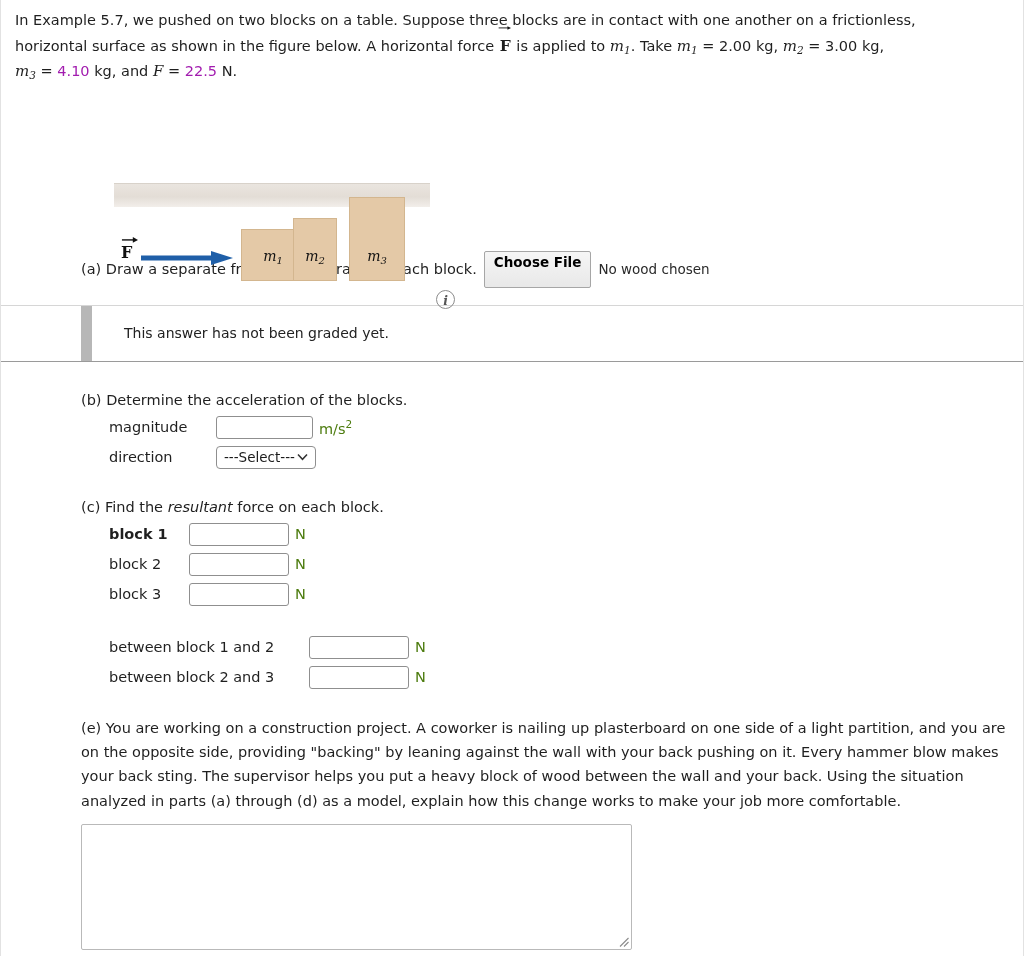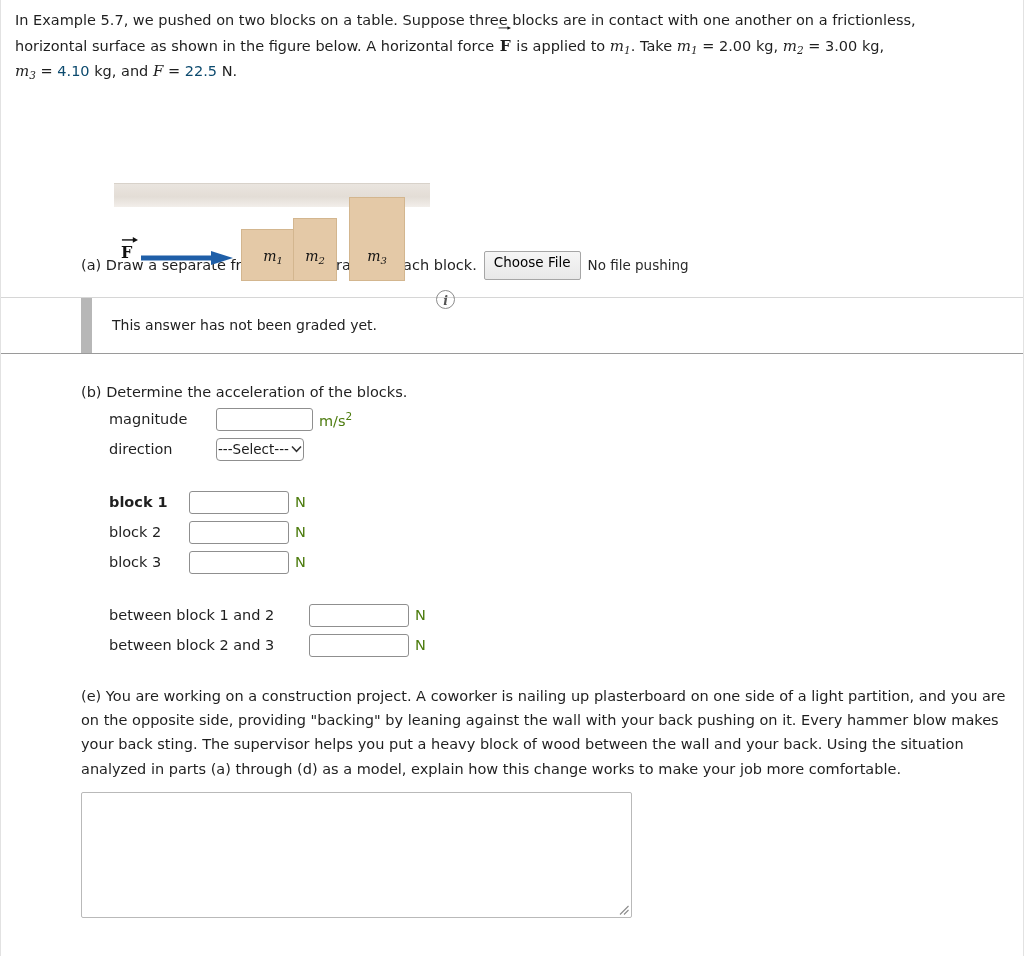--- a/index.html
+++ b/index.html
@@ -26,21 +26,21 @@
   }
 
   
   .statement {
     padding: 8px 16px 0 14px;
     line-height: 1.70;
     font-size: 14.5px;
     color: #1f1f1f;
   }
   .statement .line { white-space: normal; }
-  .red { color: #0c4a6e; }
+  .red { color: #a21caf; }
   var, .mvar {
     font-family: "DejaVu Serif", "Liberation Serif", serif;
     font-style: italic;
     font-size: 15px;
   }
   .sub {
     font-size: 10.5px;
     vertical-align: -0.28em;
     font-family: "DejaVu Serif", "Liberation Serif", serif;
     font-style: italic;
@@ -157,29 +157,30 @@
   .ital { font-style: italic; }
 
   .filerow {
     display: flex;
     align-items: center;
     gap: 7px;
     margin-bottom: 0px;
   }
   .choose-file {
     display: inline-block;
-    padding: 3px 9px 8px 9px;
+    padding: 3px 9px 16px 9px;
     font-family: "DejaVu Sans", "Liberation Sans", sans-serif;
     font-size: 13.5px;
     color: #000000;
     background: linear-gradient(to bottom, #f6f6f6 0%, #e8e8e8 100%);
     border: 1px solid #a6a6a6;
     border-radius: 2px;
     cursor: pointer;
     line-height: 1.15;
+    font-weight: bold;
   }
   .nofile {
     font-size: 13.5px;
     color: #2a2a2a;
   }
 
   .notice {
     margin: 17px 0 0 -80px;
     width: 1022px;
     box-sizing: border-box;
@@ -192,21 +193,21 @@
   }
   .notice .bar {
     width: 11px;
     background: #b7b7b7;
     margin-left: 80px;
     flex: 0 0 11px;
   }
   .notice .ntext {
     display: flex;
     align-items: center;
-    padding-left: 20px;
+    padding-left: 32px;
     font-size: 14px;
     color: #222222;
     border-left: 0;
   }
 
   .fieldrow {
     display: flex;
     align-items: center;
     margin-bottom: 7px;
     font-size: 14.5px;
@@ -238,21 +239,21 @@
     box-sizing: border-box;
     height: 23px;
     border: 1px solid #8f8f8f;
     border-radius: 4px;
     background: #ffffff;
     font-family: "DejaVu Sans", "Liberation Sans", sans-serif;
     font-size: 13.5px;
     color: #1b1b1b;
     display: inline-flex;
     align-items: center;
-    padding: 0 1px;
+    padding: 0 7px;
     gap: 2px;
     cursor: pointer;
   }
   .chev {
     width: 11px;
     height: 8px;
     flex: 0 0 11px;
   }
 
   .para {
@@ -331,21 +332,21 @@
       <span>F</span>
     </div>
 
     <div class="info-icon">i</div>
   </div>
 
   <div class="part" style="margin-top:28px;">
     <div class="filerow">
       <span class="part-head" style="margin:0;">(a) Draw a separate free-body diagram for each block.</span>
       <span class="choose-file">Choose File</span>
-      <span class="nofile">No file pushing</span>
+      <span class="nofile">No wood chosen</span>
     </div>
     <div class="notice">
       <div class="bar"></div>
       <div class="ntext">This answer has not been graded yet.</div>
     </div>
   </div>
 
   <div class="part" style="margin-top:30px;">
     <div class="part-head">(b) Determine the acceleration of the blocks.</div>
     <div class="fieldrow">
@@ -358,20 +359,21 @@
       <span class="selectbox">
         <span>---Select---</span>
         <svg class="chev" viewBox="0 0 11 8">
           <polyline points="1,1.5 5.5,6.3 10,1.5" fill="none" stroke="#333" stroke-width="1.5"></polyline>
         </svg>
       </span>
     </div>
   </div>
 
   <div class="part" style="margin-top:30px;">
+    <div class="part-head"><span>(c) Find the </span><span class="ital">resultant</span><span> force on each block.</span></div>
 
     <div class="fieldrow">
       <span class="flabel" style="width:80px;font-weight:bold;">block 1</span>
       <input class="txtinput" style="width: 100px;" type="text" value="">
       <span class="unit">N</span>
     </div>
     <div class="fieldrow">
       <span class="flabel" style="width:80px;">block 2</span>
       <input class="txtinput" style="width: 100px;" type="text" value="">
       <span class="unit">N</span>

